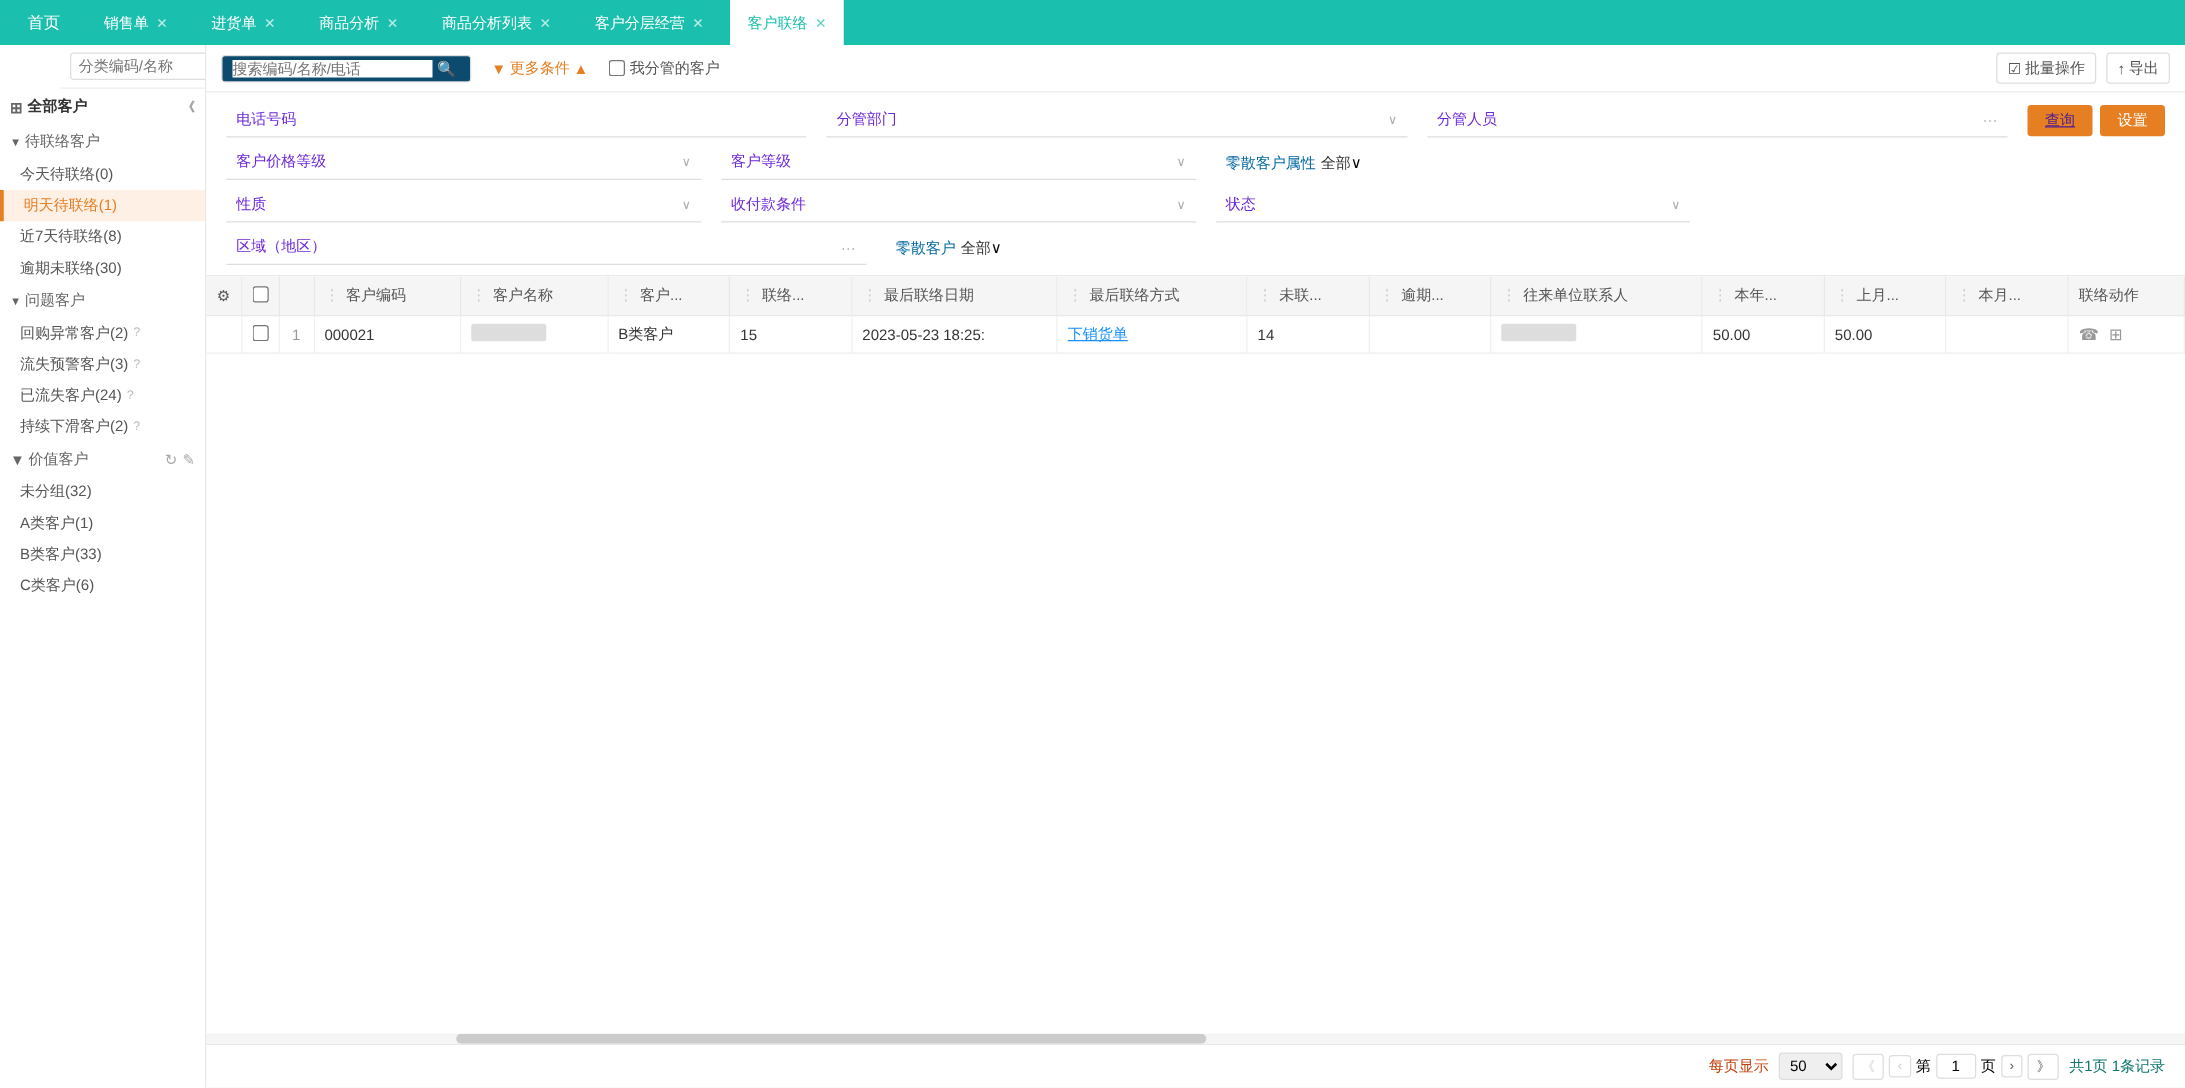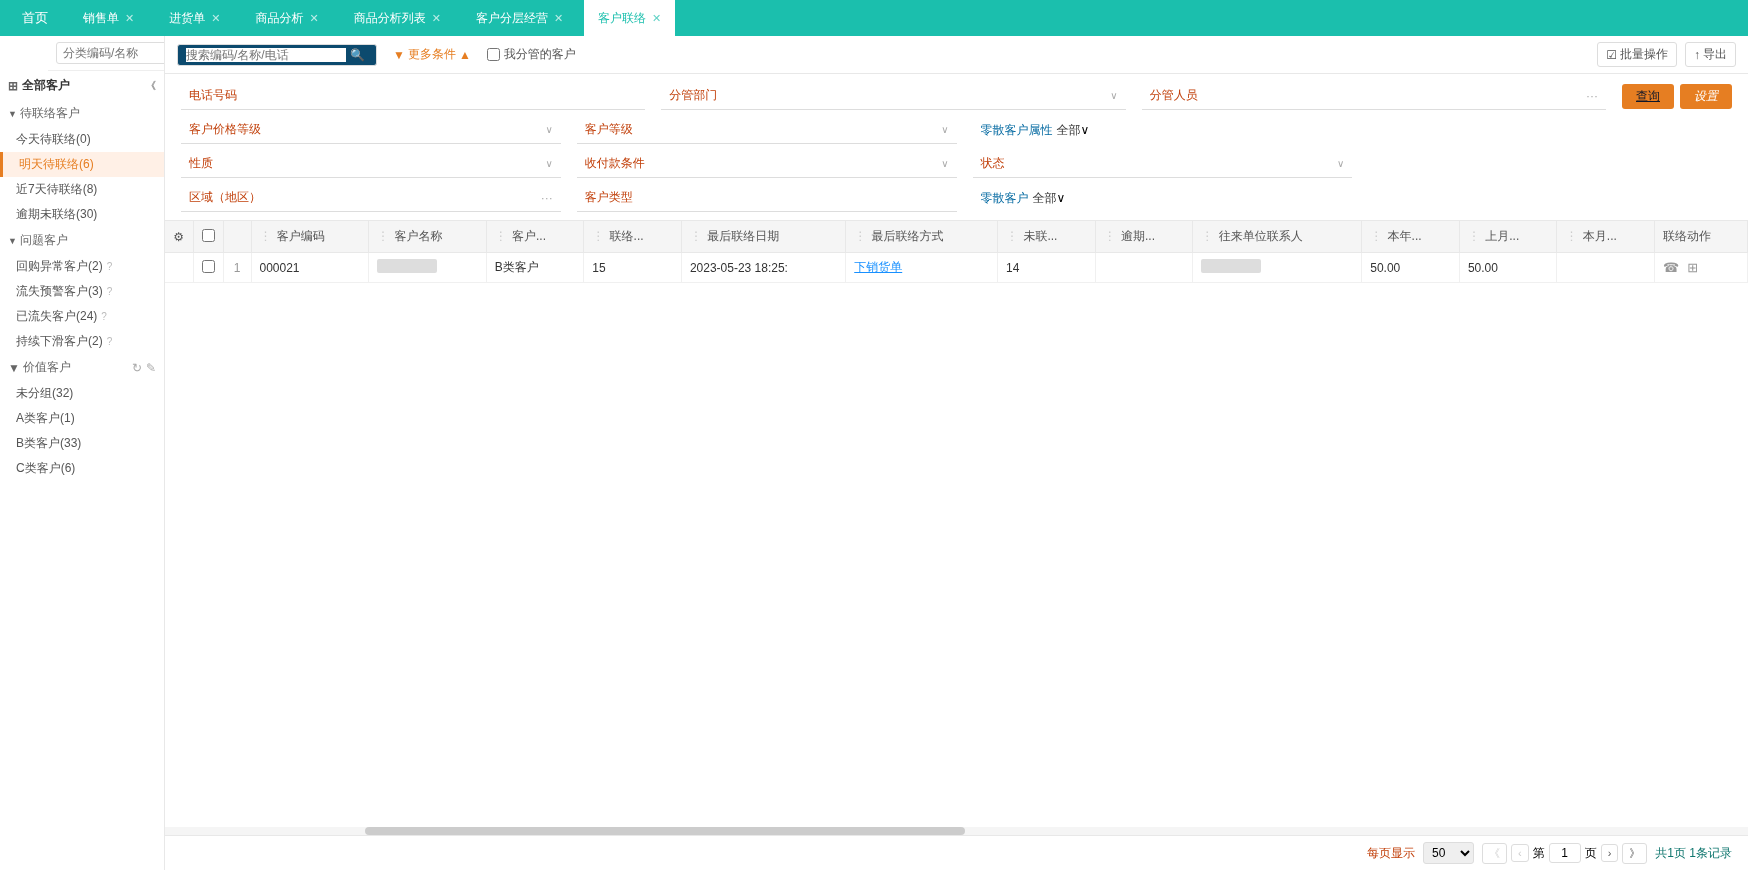--- a/index.html
+++ b/index.html
@@ -98,39 +98,39 @@
       flex-shrink: 0;
     }
     .filter-row {
       display: flex; align-items: center; margin-bottom: 6px; gap: 0;
     }
     .filter-row:last-child { margin-bottom: 0; }
     .filter-cell {
       display: flex; align-items: center; flex: 1; padding: 0 8px;
       border-bottom: 1px solid #ddd; margin-right: 16px; min-height: 28px;
     }
-    .filter-cell label { color: #c2410c; white-space: nowrap; margin-right: 8px; font-size: 12px; }
+    .filter-cell label { color: #6d28d9; white-space: nowrap; margin-right: 8px; font-size: 12px; }
     .filter-cell .value { color: #999; flex: 1; font-size: 12px; }
     .filter-cell .arrow { color: #aaa; font-size: 10px; margin-left: 4px; }
     .filter-cell .dots { color: #aaa; font-size: 12px; margin-left: 4px; }
     .filter-cell-inline {
       display: flex; align-items: center; flex: 1; padding: 0 8px; margin-right: 16px;
     }
     .filter-cell-inline label { color: #0369a1; white-space: nowrap; margin-right: 4px; font-size: 12px; }
     .filter-cell-inline .value { color: #333; font-size: 12px; }
     .filter-actions {
       display: flex; flex-direction: column; gap: 4px; margin-left: auto; flex-shrink: 0;
     }
     .btn-query {
-      background: #e67e22; color: #0f172a; border: none; border-radius: 3px;
+      background: #e67e22; color: #4c1d95; border: none; border-radius: 3px;
       padding: 4px 14px; cursor: pointer; font-size: 12px; text-decoration: underline;
     }
     .btn-settings {
       background: #e67e22; color: white; border: none; border-radius: 3px;
-      padding: 4px 14px; cursor: pointer; font-size: 12px; font-style: italic;
+      padding: 4px 14px; cursor: pointer; font-size: 12px;
     }
 
     
     .table-wrapper {
       flex: 1; overflow: auto; background: #fff; margin: 0;
     }
     table {
       width: 100%; border-collapse: collapse; font-size: 12px;
     }
     thead tr { background: #f5f5f5; }
@@ -232,21 +232,21 @@
     </div>
 
     <div class="sidebar-group-header">
       <span class="triangle">▼</span>
       <span>待联络客户</span>
     </div>
     <div class="sidebar-item">
       <span>今天待联络(0)</span>
     </div>
     <div class="sidebar-item active">
-      <span>明天待联络(6)</span>
+      <span>明天待联络(1)</span>
     </div>
     <div class="sidebar-item">
       <span>近7天待联络(8)</span>
     </div>
     <div class="sidebar-item">
       <span>逾期未联络(30)</span>
     </div>
 
     <div class="sidebar-group-header">
       <span class="triangle">▼</span>
@@ -379,24 +379,20 @@
         </div>
         <div style="flex:1"></div>
       </div>
 
       <div class="filter-row">
         <div class="filter-cell">
           <label>区域（地区）</label>
           <span class="value"></span>
           <span class="dots">···</span>
         </div>
-        <div class="filter-cell">
-          <label>客户类型</label>
-          <span class="value"></span>
-        </div>
         <div class="filter-cell-inline">
           <label>零散客户</label>
           <span class="value">全部</span>
           <span class="arrow">∨</span>
         </div>
         <div style="flex:1"></div>
       </div>
     </div>
 
     <div class="table-wrapper">

